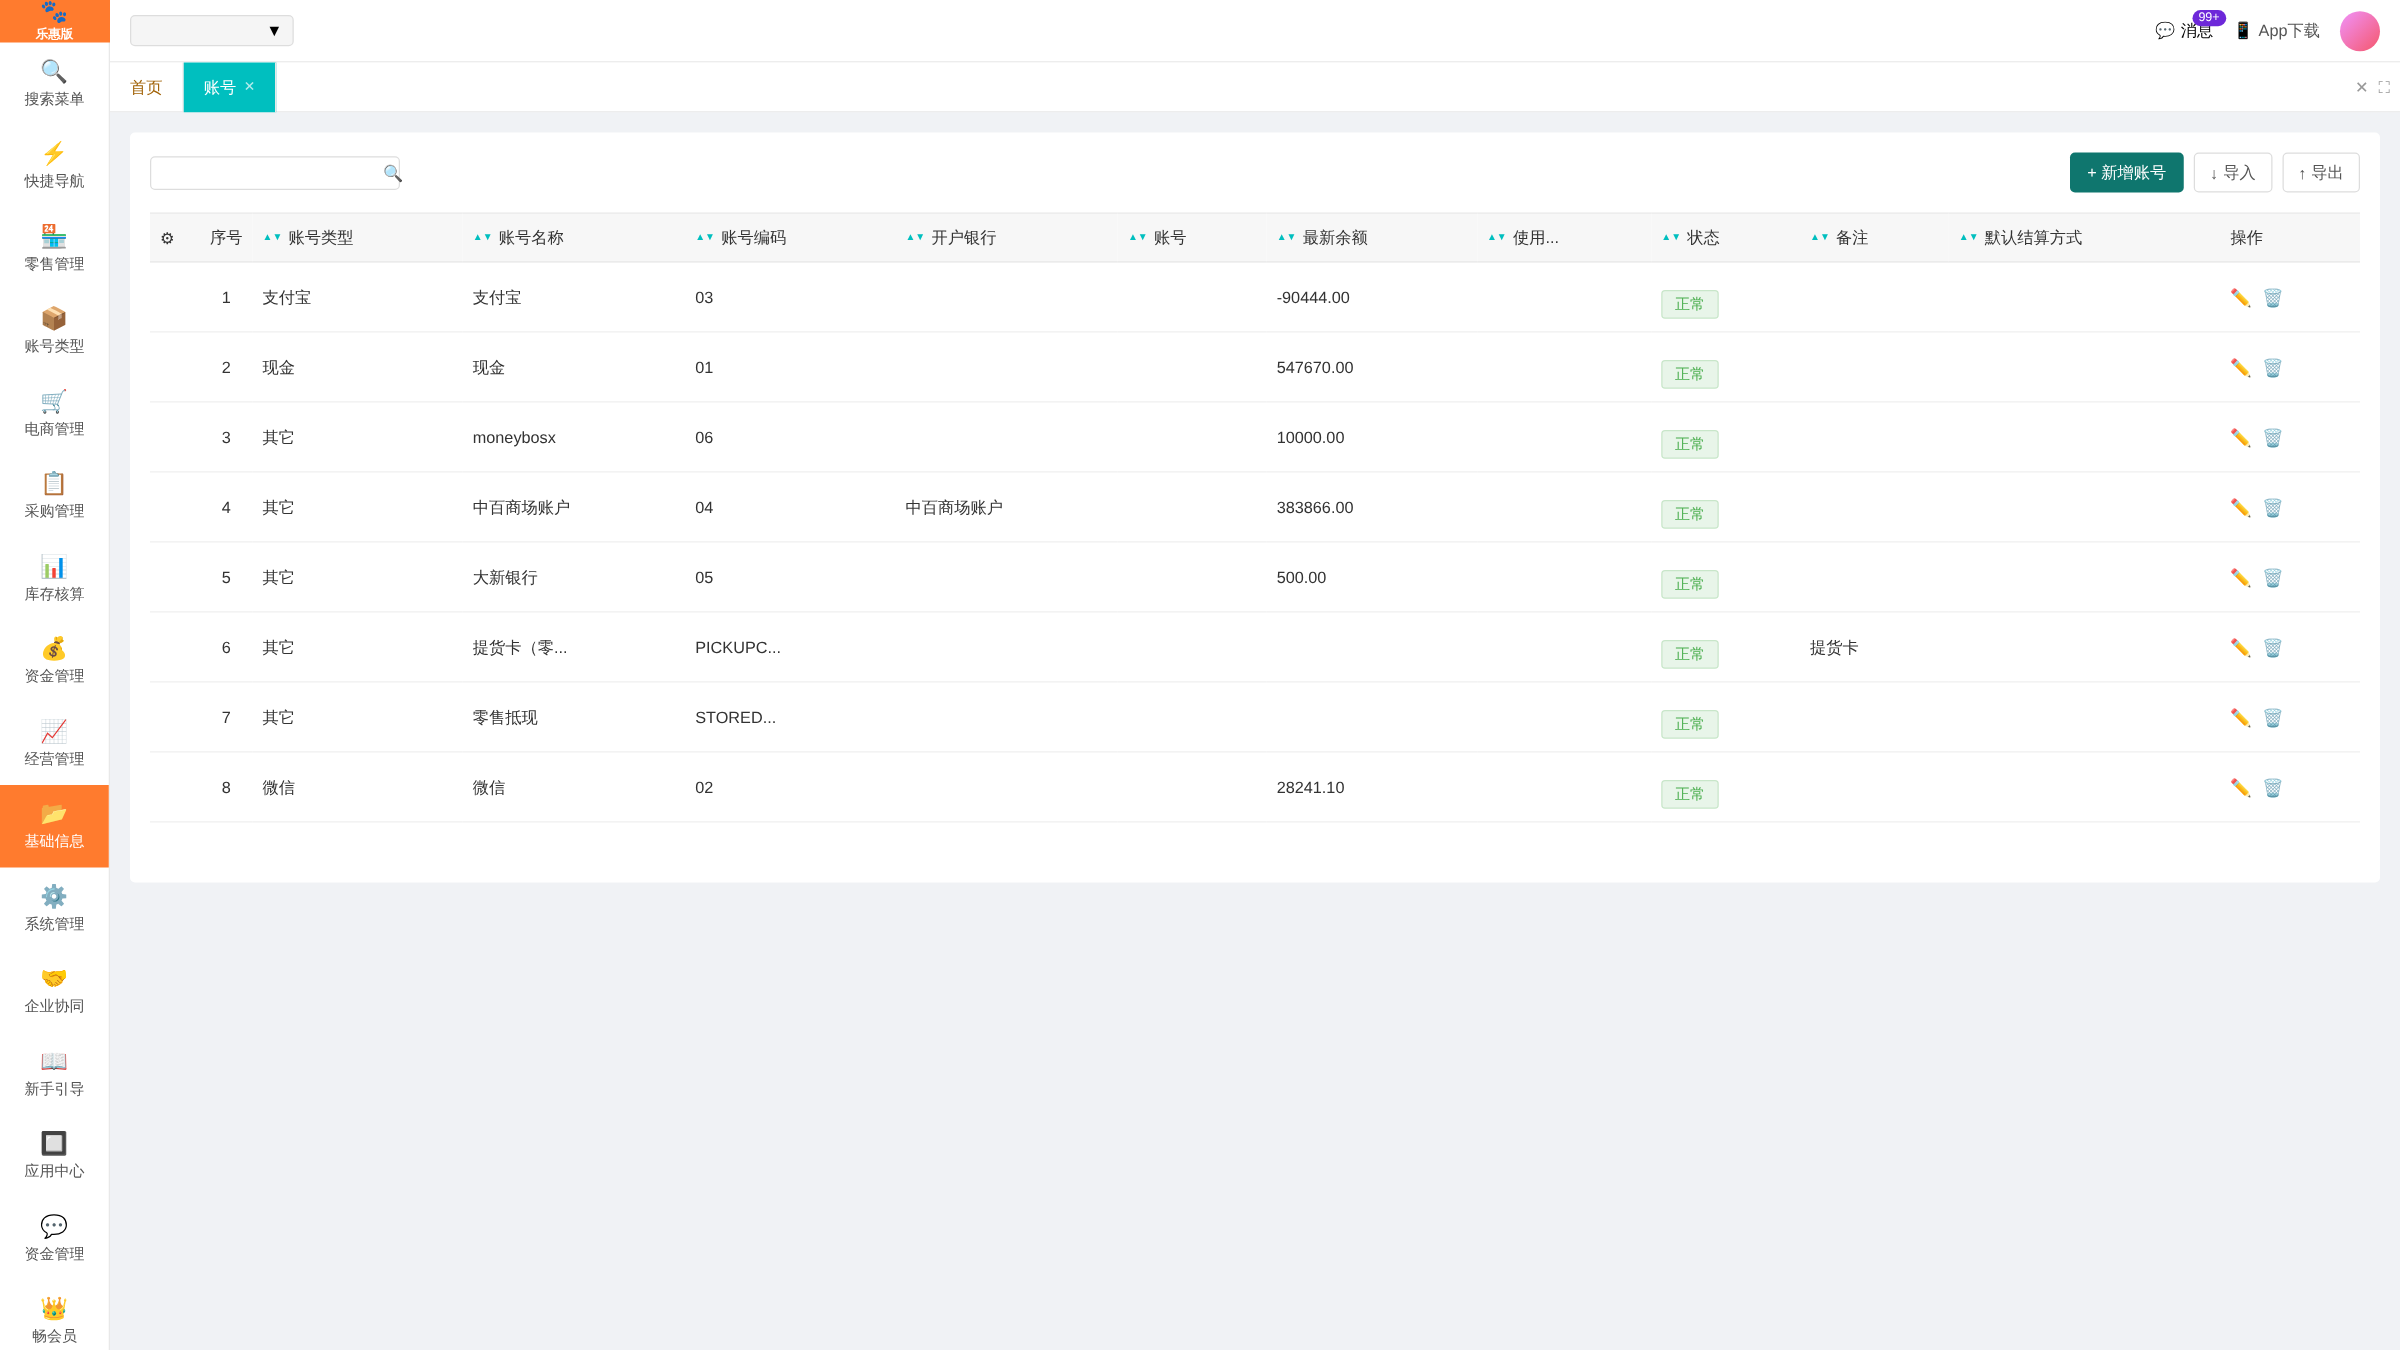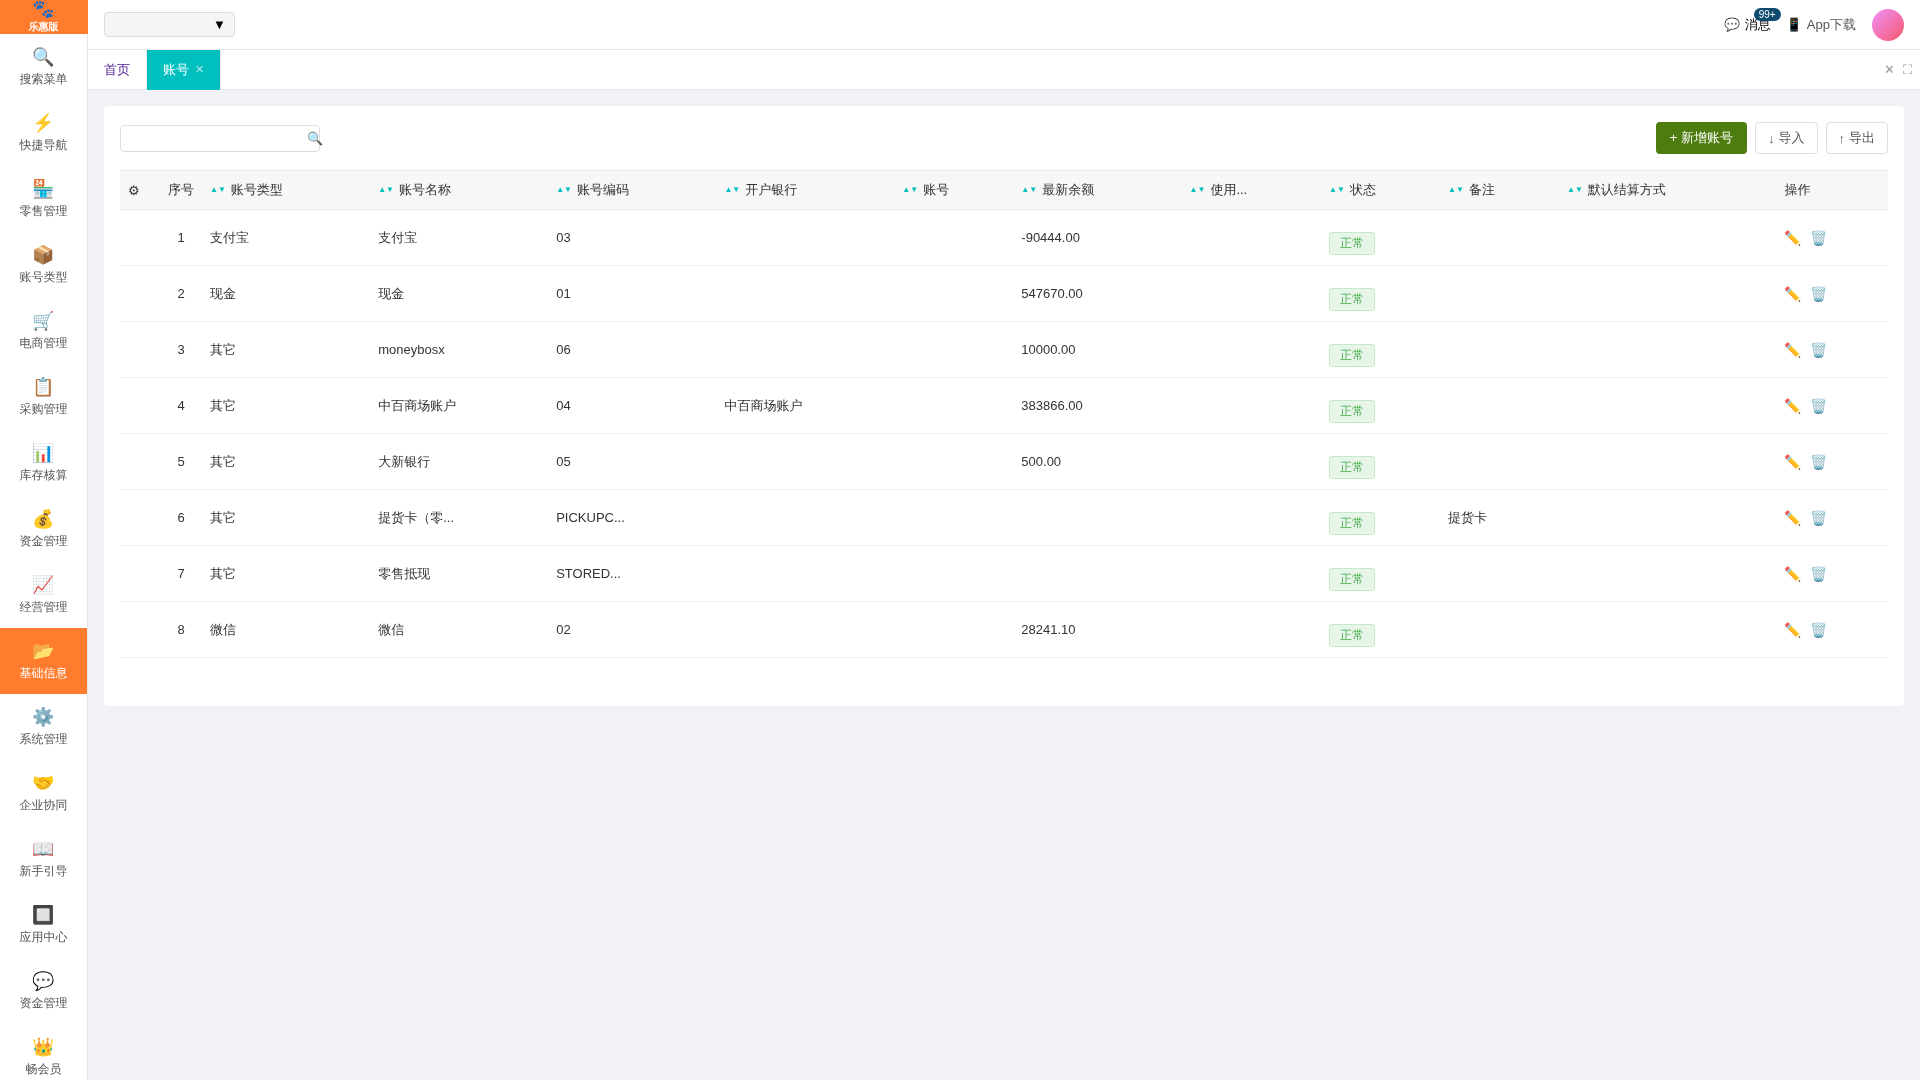--- a/index.html
+++ b/index.html
@@ -108,21 +108,21 @@
       color: #555;
       font-size: 13px;
     }
     .notification-badge {
       position: relative;
       display: inline-flex;
       align-items: center;
       gap: 4px;
     }
     .badge {
-      background: #0c4a6e;
+      background: #6d28d9;
       color: white;
       border-radius: 10px;
       font-size: 10px;
       padding: 1px 5px;
       position: absolute;
       top: -8px;
       right: -10px;
     }
     .avatar {
       width: 32px;
@@ -142,21 +142,21 @@
       flex-shrink: 0;
       padding: 0 0;
     }
     .tab {
       height: 40px;
       display: flex;
       align-items: center;
       padding: 0 16px;
       cursor: pointer;
       font-size: 13px;
-      color: #4c1d95;
+      color: #a16207;
       border-right: 1px solid #e8e8e8;
       gap: 6px;
     }
     .tab.active {
       background: #00bfbf;
       color: #fff;
     }
     .tab-close {
       font-size: 11px;
       cursor: pointer;
@@ -203,21 +203,21 @@
       font-size: 13px;
       flex: 1;
       color: #999;
     }
     .toolbar-right {
       display: flex;
       align-items: center;
       gap: 8px;
     }
     .btn-primary {
-      background: #4d7c0f;
+      background: #0f766e;
       color: #fff;
       border: none;
       border-radius: 4px;
       padding: 7px 14px;
       cursor: pointer;
       font-size: 13px;
       display: flex;
       align-items: center;
       gap: 4px;
     }

